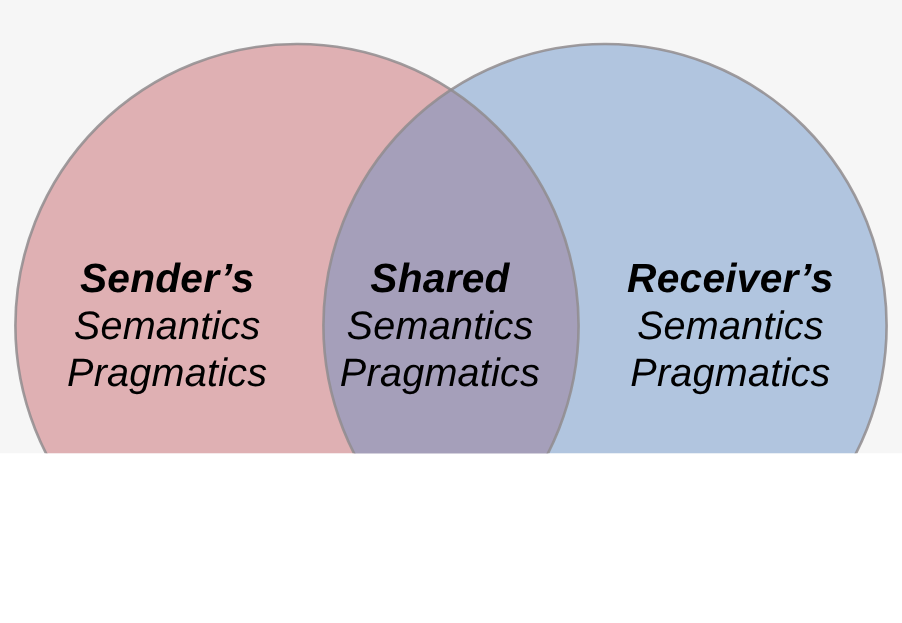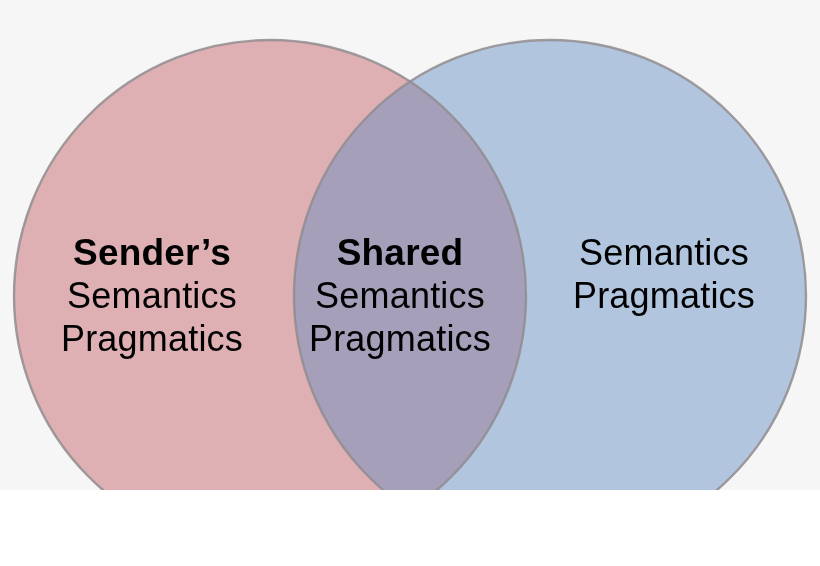--- a/index.html
+++ b/index.html
@@ -5,22 +5,23 @@
   html, body {
     margin: 0;
     padding: 0;
   }
   body {
     font-family: "Liberation Sans", "DejaVu Sans", sans-serif;
   }
   .venn-stage {
     position: relative;
     width: 820px;
-    height: 490px;
+    height: 412px;
     overflow: hidden;
+    font-style: italic;
   }
   .venn-svg {
     position: absolute;
     left: 0;
     top: 0;
     width: 820px;
     height: 566px;
     display: block;
   }
   .region-label {
@@ -74,17 +75,18 @@
     <div>Pragmatics</div>
   </div>
 
   <div class="region-label label-shared">
     <div class="title-line">Shared</div>
     <div>Semantics</div>
     <div>Pragmatics</div>
   </div>
 
   <div class="region-label label-receiver">
+    <div class="title-line">Receiver’s</div>
     <div>Semantics</div>
     <div>Pragmatics</div>
   </div>
 
 </div>
 
 </body></html>

